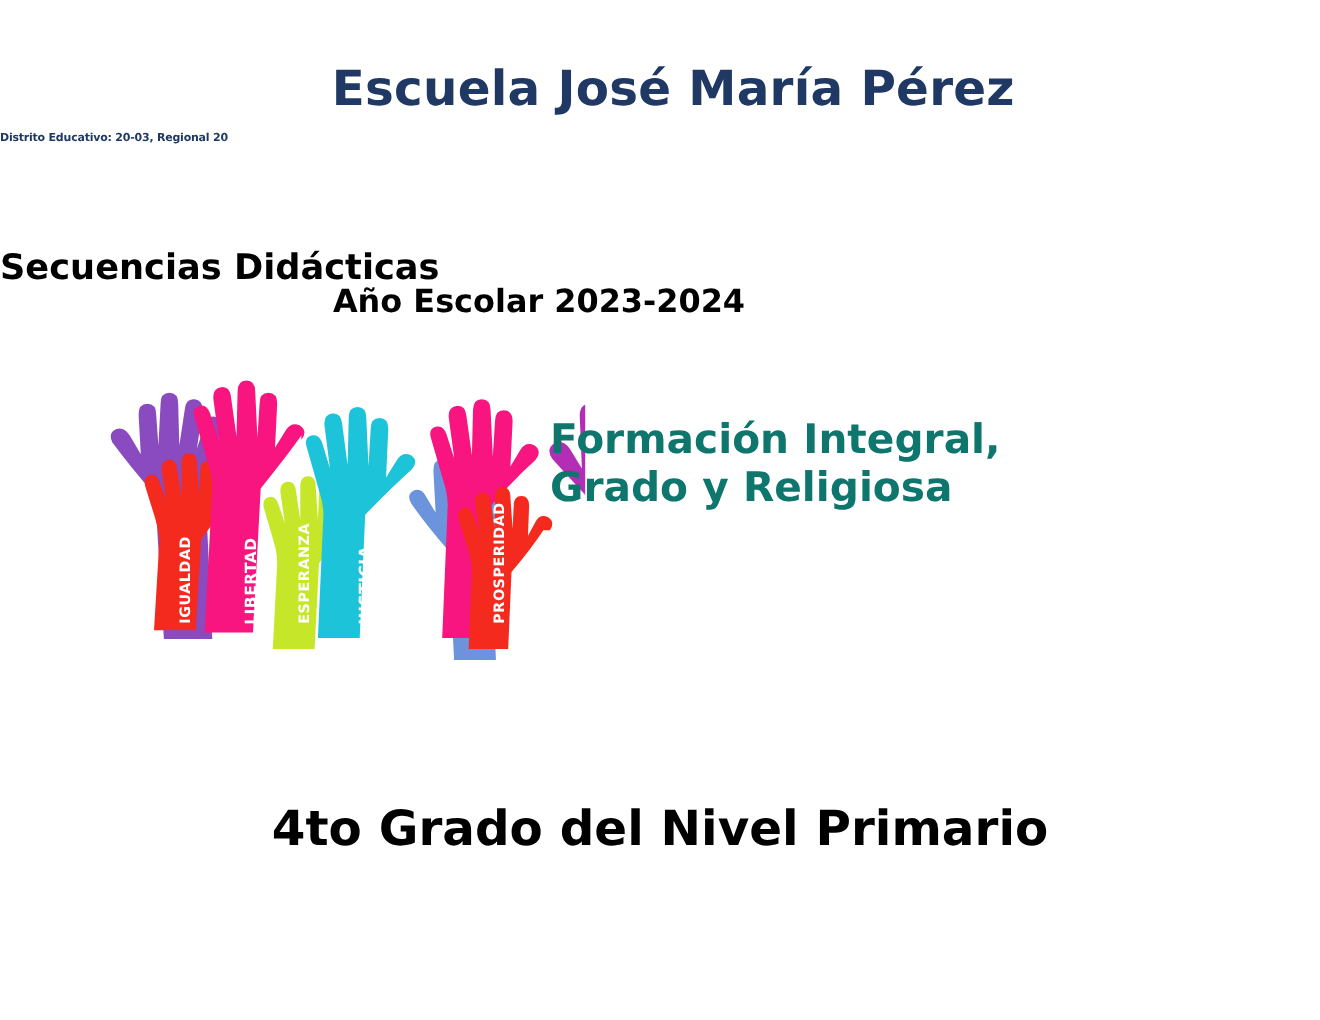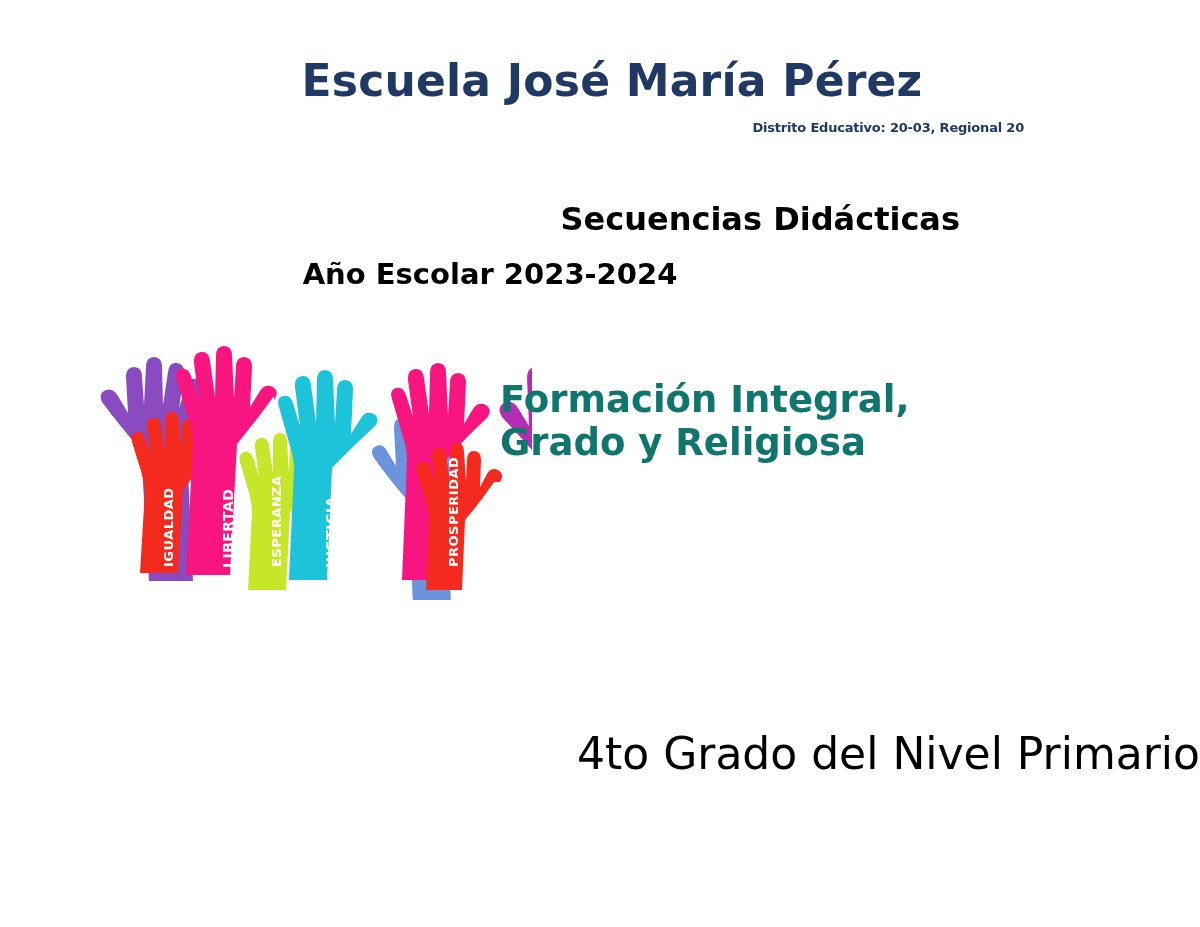--- a/index.html
+++ b/index.html
@@ -36,36 +36,36 @@
     line-height: 1.05;
     letter-spacing: 0.2px;
     color: #1F3864;
     white-space: nowrap;
   }
   .school-district {
     position: absolute;
     top: 120px;
     left: 0;
     width: 1024px;
-    text-align: right;
-    font-family: "DejaVu Sans", sans-serif;
-    font-weight: bold;
-    font-size: 13px;
+    text-align: left;
+    font-family: "DejaVu Sans", sans-serif;
+    font-weight: bold;
+    font-size: 10px;
     letter-spacing: -0.2px;
     color: #1F3864;
     white-space: nowrap;
   }
 
   
   .doc-kind {
     position: absolute;
-    top: 200px;
+    top: 224px;
     left: 0;
     width: 960px;
-    text-align: right;
+    text-align: left;
     font-family: "DejaVu Sans", sans-serif;
     font-size: 32px;
     font-weight: bold;
     color: #000000;
     white-space: nowrap;
   }
   .doc-year {
     position: absolute;
     top: 257px;
     left: 0;
@@ -121,23 +121,23 @@
     color: #000000;
     white-space: nowrap;
   }
 
   
   .grade-line {
     position: absolute;
     top: 728px;
     left: 0;
     width: 1200px;
-    text-align: right;
-    font-family: "DejaVu Sans", sans-serif;
-    font-weight: normal;
+    text-align: center;
+    font-family: "DejaVu Sans", sans-serif;
+    font-weight: bold;
     font-size: 44px;
     color: #000000;
     white-space: nowrap;
   }
 </style>
 </head>
 <body>
 
 <div class="page">
 

